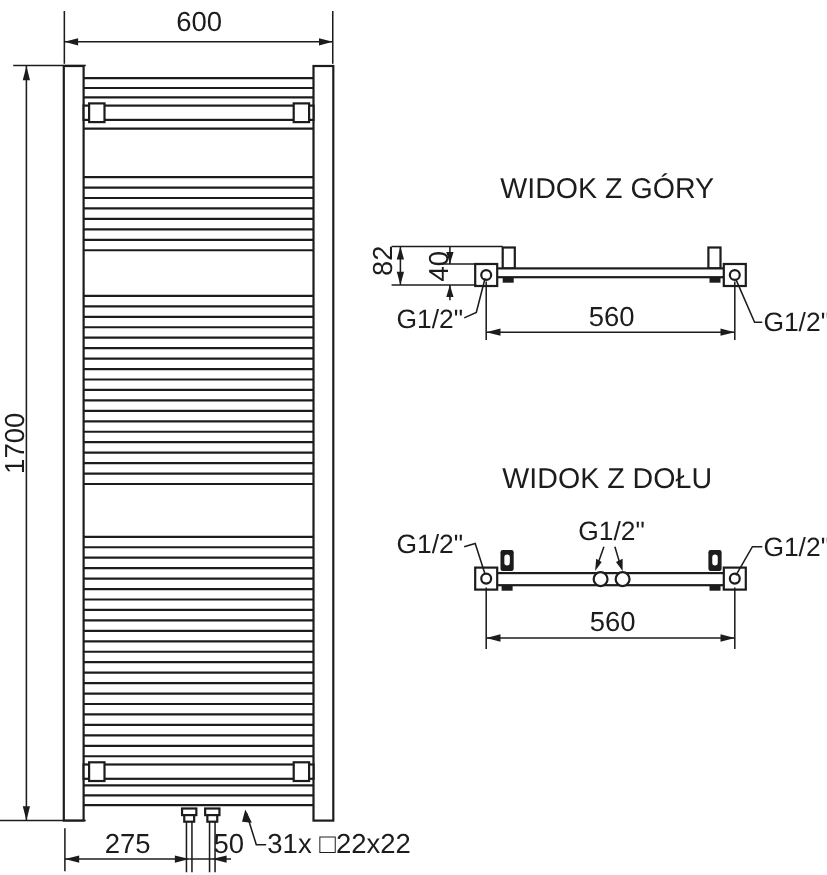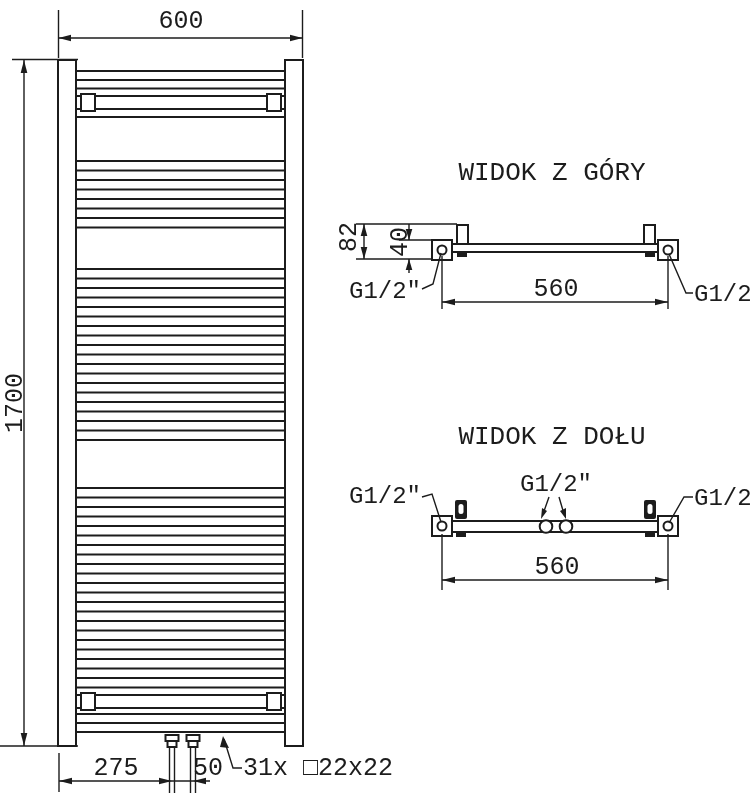--- a/index.html
+++ b/index.html
@@ -1,19 +1,19 @@
 <!DOCTYPE html>
 <html style="--line: #1c1c1c; --bg: #ffffff;"><head>
 <meta charset="utf-8">
 <style>
   :root { --line:#1c1c1c; --bg:#ffffff; }
   html,body { margin:0; padding:0; background:#fff; }
   .stage {
     position:relative; width:752px; height:795px; background:var(--bg);
-    font-family:Liberation Mono, monospace;
+    font-family:Liberation Sans, sans-serif;
   }
   svg { display:block; }
   .draw   { stroke:var(--line); stroke-width:2;   fill:none; }
   .drawf  { stroke:var(--line); stroke-width:2;   fill:#fff; }
   .solid  { fill:var(--line); stroke:none; }
   .dim    { stroke:var(--line); stroke-width:1.4; fill:none; }
   .arrow  { fill:var(--line); stroke:none; }
   .dimtxt { fill:var(--line); font-size:25px; }
   .contxt { fill:var(--line); font-size:24px; }
   .title  { fill:var(--line); font-size:26px; }

